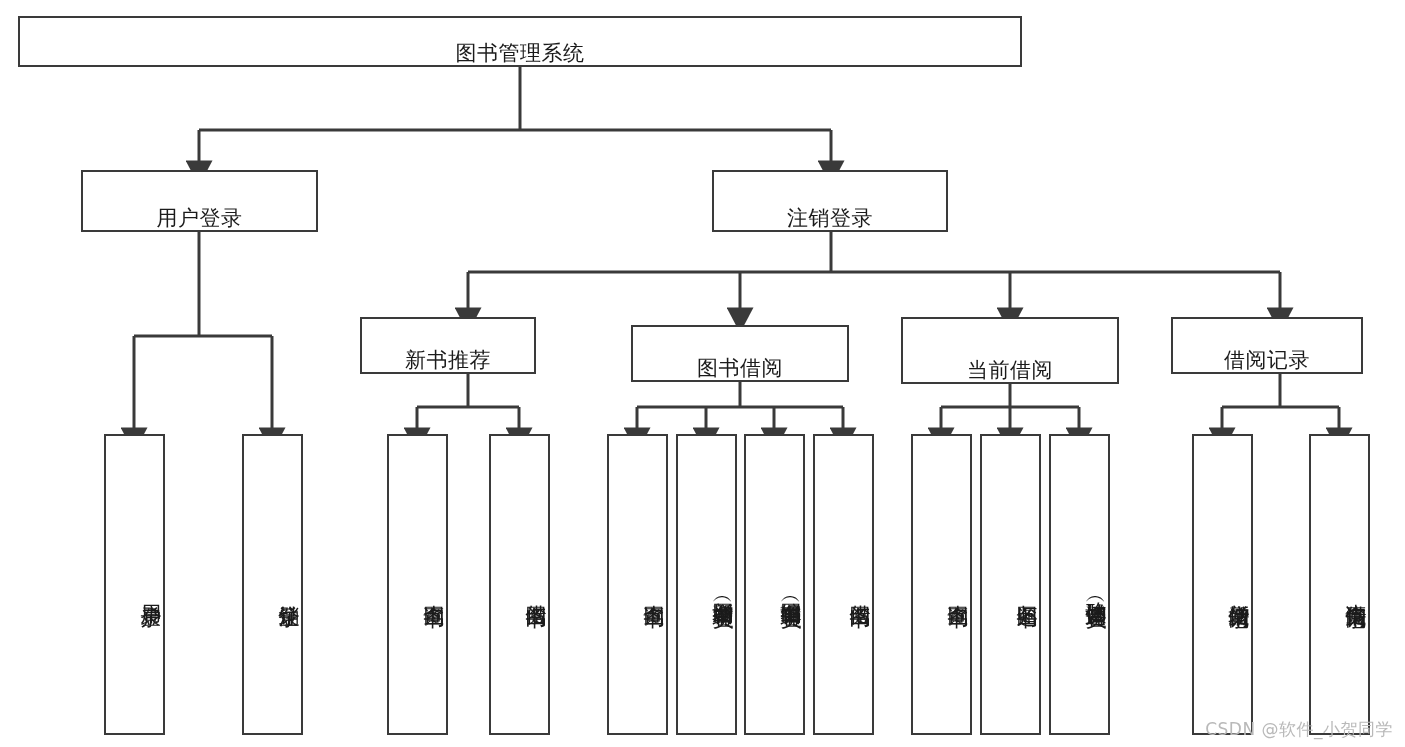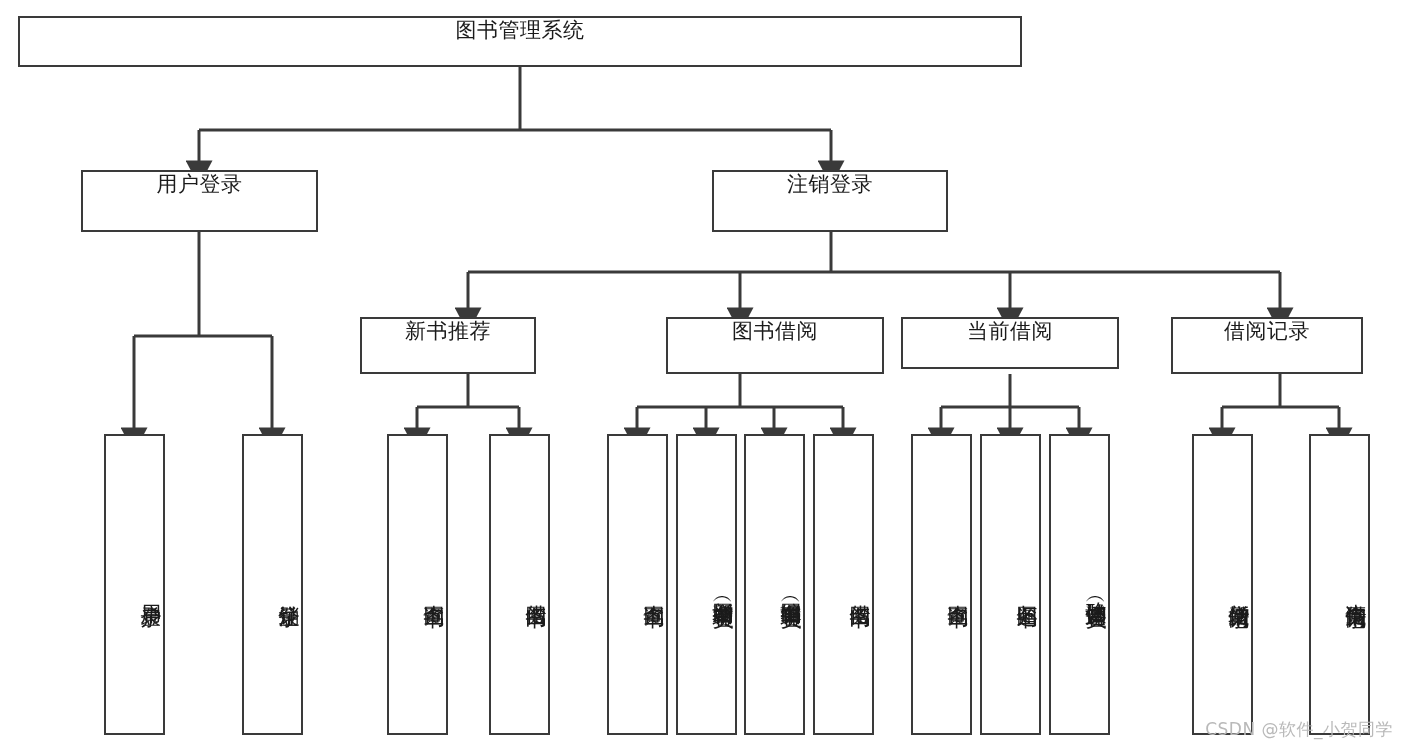--- a/index.html
+++ b/index.html
@@ -23,21 +23,21 @@
     top: 0;
     width: 1405px;
     height: 747px;
   }
   .node {
     position: absolute;
     box-sizing: border-box;
     background: #ffffff;
     border: 2.5px solid #3a3a3a;
     display: flex;
-    align-items: flex-start;
+    align-items: flex-end;
     justify-content: center;
     color: #1b1b1b;
     z-index: 2;
   }
   .node-h {
     font-size: 21px;
     line-height: 1.15;
     letter-spacing: 0.5px;
     white-space: nowrap;
   }
@@ -130,24 +130,24 @@
   <div class="node node-h" style="left:81px; top:170px; width:237px; height:62px;">
     <span>用户登录</span>
   </div>
   <div class="node node-h" style="left:712px; top:170px; width:236px; height:62px;">
     <span>注销登录</span>
   </div>
 
   <div class="node node-h" style="left:360px; top:317px; width:176px; height:57px;">
     <span>新书推荐</span>
   </div>
-  <div class="node node-h" style="left:631px; top:317px; width:218px; height:57px;margin-left:35px;">
+  <div class="node node-h" style="left:631px; top:325px; width:218px; height:57px;">
     <span>图书借阅</span>
   </div>
-  <div class="node node-h" style="left:901px; top:317px; width:218px; height:52px;">
+  <div class="node node-h" style="left:901px; top:317px; width:218px; height:67px;">
     <span>当前借阅</span>
   </div>
   <div class="node node-h" style="left:1171px; top:317px; width:192px; height:57px;">
     <span>借阅记录</span>
   </div>
 
   <div class="node node-v" style="left:104px; top:434px; width:61px; height:301px;">
     <span>用户登录</span>
   </div>
   <div class="node node-v" style="left:242px; top:434px; width:61px; height:301px;">

